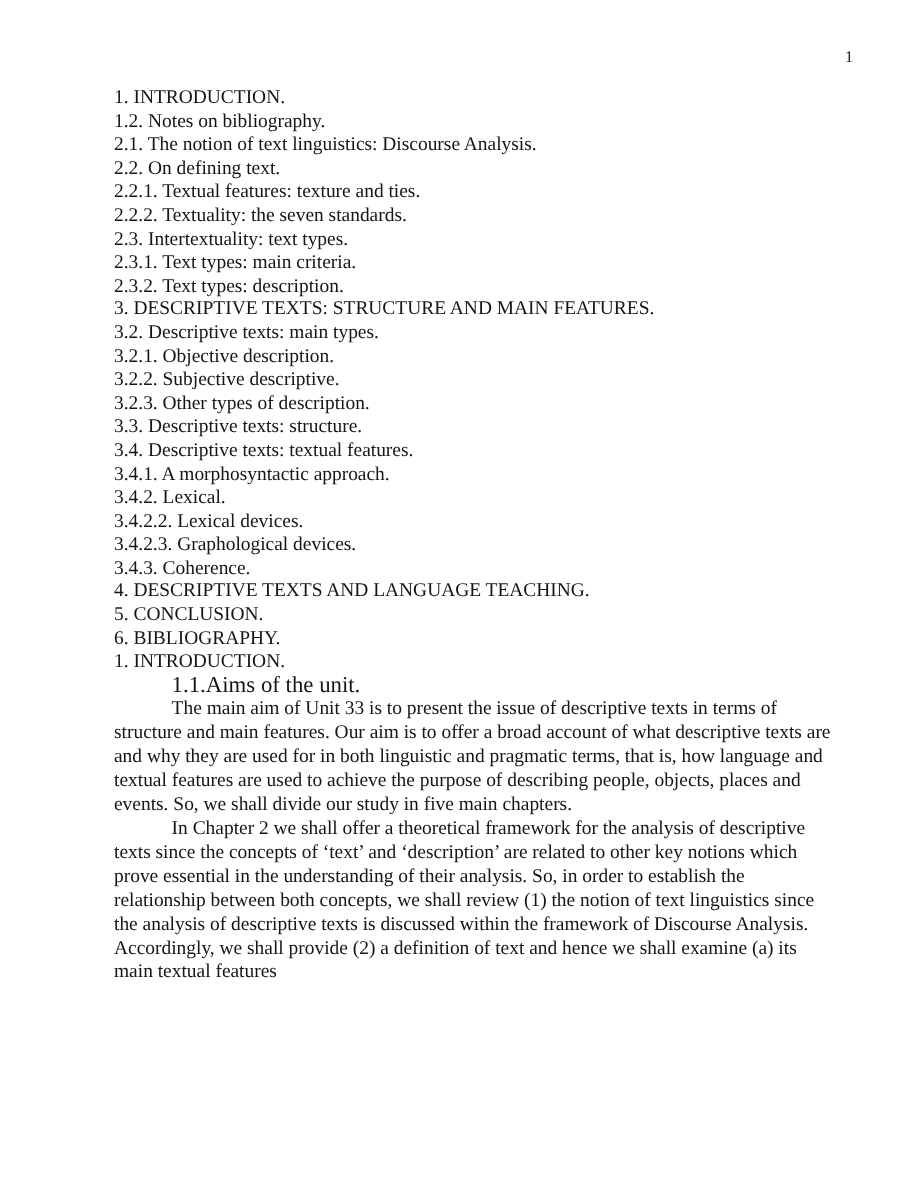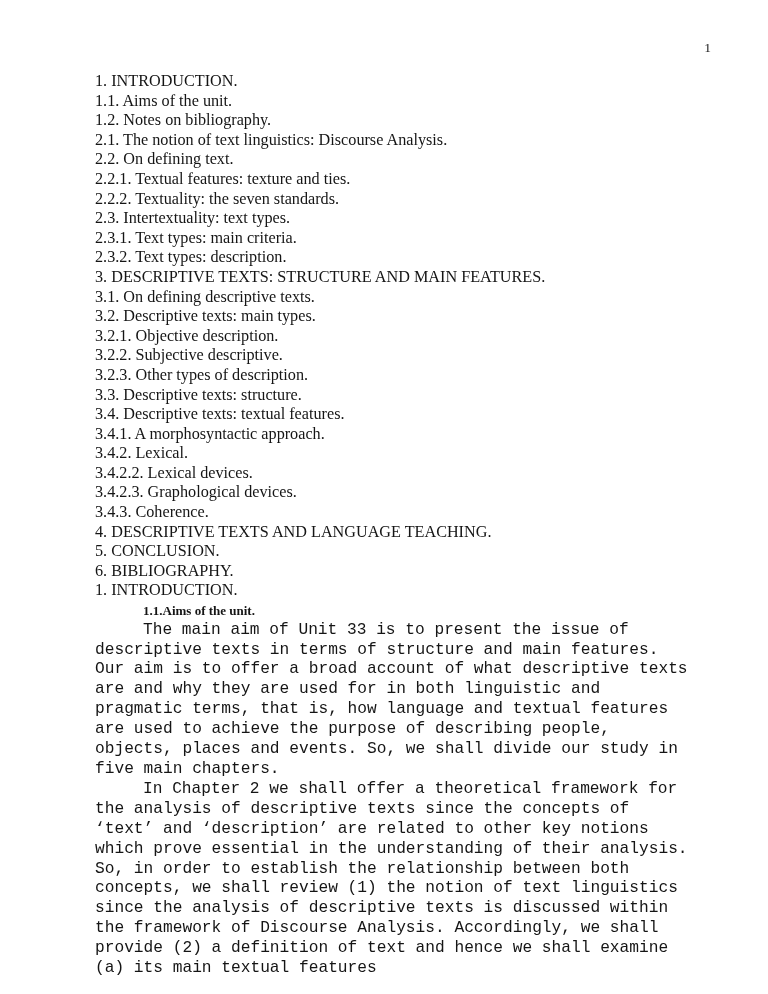--- a/index.html
+++ b/index.html
@@ -47,59 +47,55 @@
     text-align: left;
     white-space: normal;
   }
   .body-heading {
     font-size: 16.2px;
     line-height: 19.6px;
     margin: 0;
     padding: 0;
   }
   .body-subheading {
-    font-size: 13px;
+    font-size: 19px;
     line-height: 19.6px;
     margin: 0;
     padding: 0;
     padding-left: 48px;
-    font-weight: bold;
   }
   .body-para {
     font-size: 16.2px;
     line-height: 19.9px;
     margin: 0;
     padding: 0;
     text-indent: 48px;
     text-align: left;
-    font-family: Liberation Mono, monospace;
   }
 </style>
 </head>
 <body>
 
 <div class="page">
 
   <div class="page-number">1</div>
 
   <div class="content">
 
     <div class="toc">
       <p class="toc-entry">1. INTRODUCTION.</p>
-      <p class="toc-entry">1.1. Aims of the unit.</p>
       <p class="toc-entry">1.2. Notes on bibliography.</p>
       <p class="toc-entry">2.1. The notion of text linguistics: Discourse Analysis.</p>
       <p class="toc-entry">2.2. On defining text.</p>
       <p class="toc-entry">2.2.1. Textual features: texture and ties.</p>
       <p class="toc-entry">2.2.2. Textuality: the seven standards.</p>
       <p class="toc-entry">2.3. Intertextuality: text types.</p>
       <p class="toc-entry">2.3.1. Text types: main criteria.</p>
       <p class="toc-entry">2.3.2. Text types: description.</p>
       <p class="toc-entry">3. DESCRIPTIVE TEXTS: STRUCTURE AND MAIN FEATURES.</p>
-      <p class="toc-entry">3.1. On defining descriptive texts.</p>
       <p class="toc-entry">3.2. Descriptive texts: main types.</p>
       <p class="toc-entry">3.2.1. Objective description.</p>
       <p class="toc-entry">3.2.2. Subjective descriptive.</p>
       <p class="toc-entry">3.2.3. Other types of description.</p>
       <p class="toc-entry">3.3. Descriptive texts: structure.</p>
       <p class="toc-entry">3.4. Descriptive texts: textual features.</p>
       <p class="toc-entry">3.4.1. A morphosyntactic approach.</p>
       <p class="toc-entry">3.4.2. Lexical.</p>
       <p class="toc-entry">3.4.2.2. Lexical devices.</p>
       <p class="toc-entry">3.4.2.3. Graphological devices.</p>

